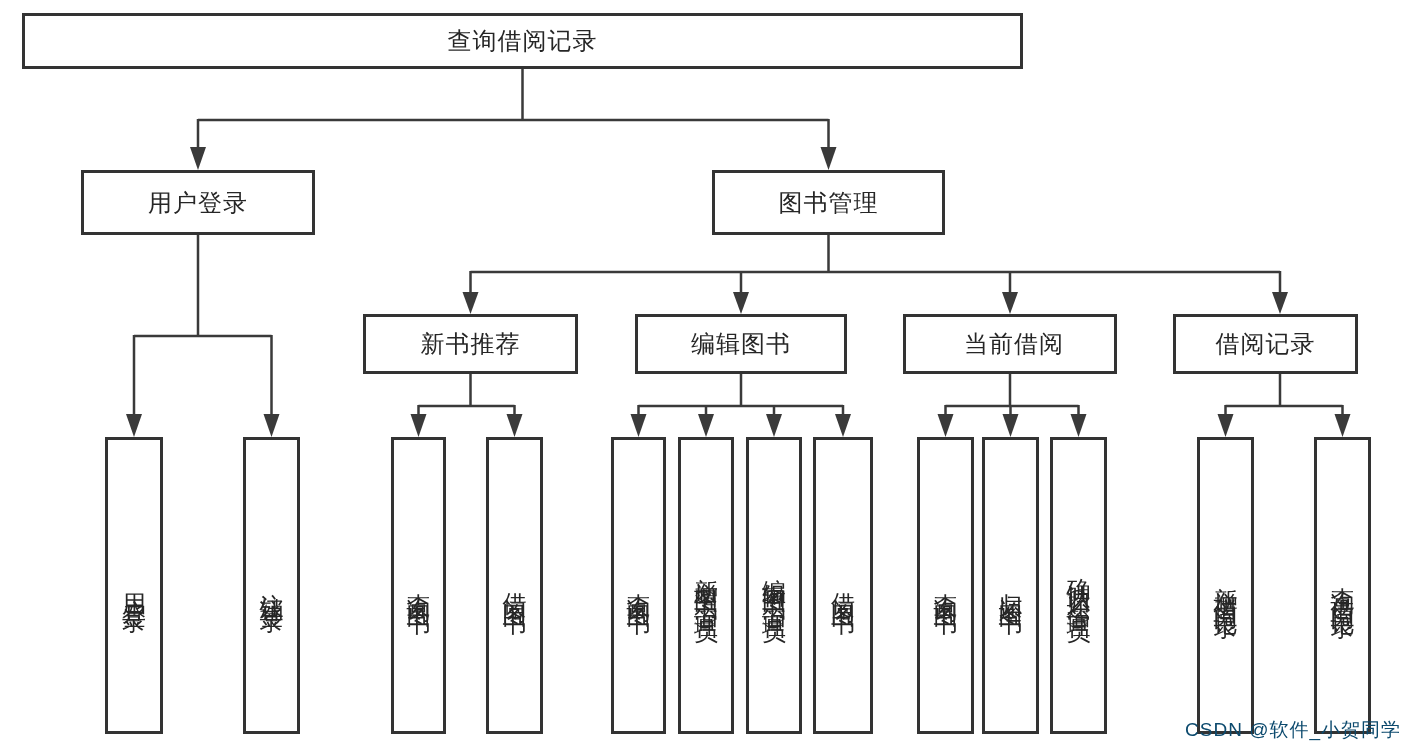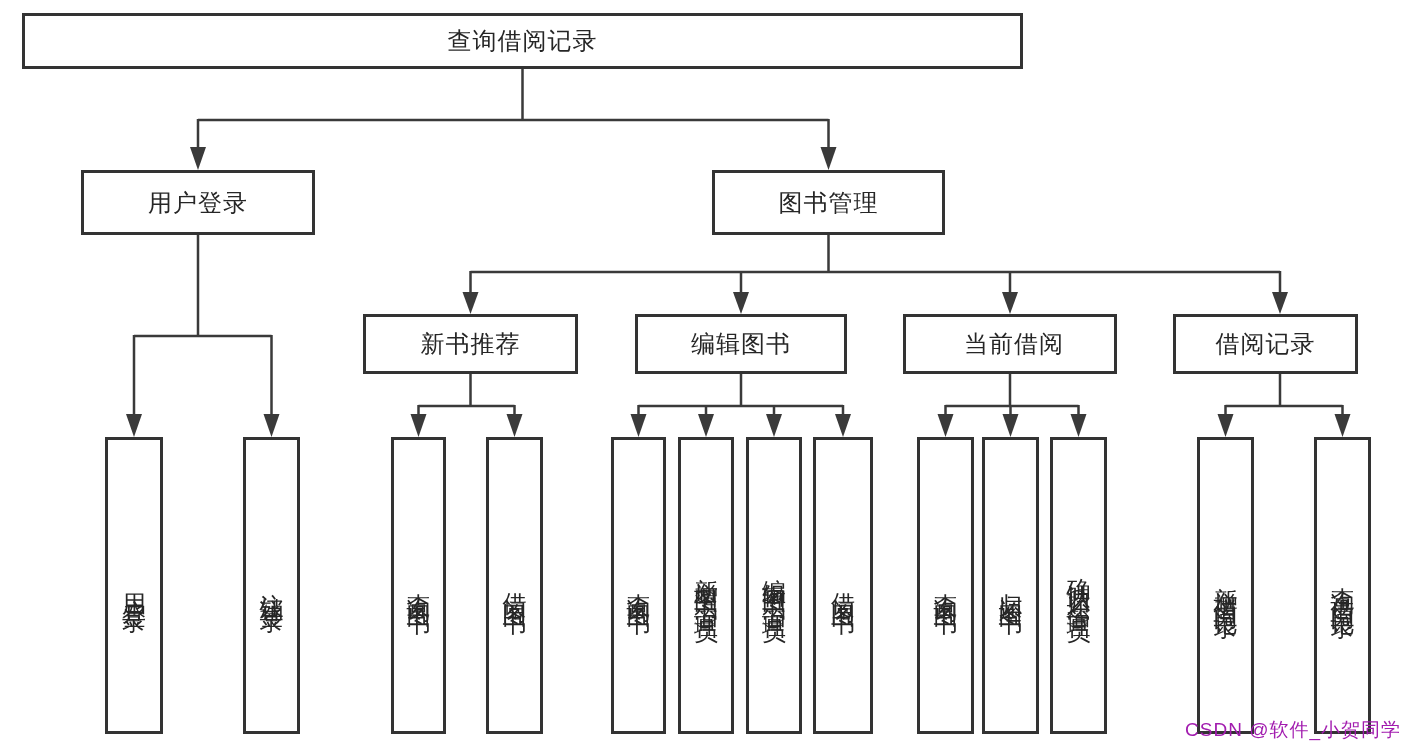--- a/index.html
+++ b/index.html
@@ -37,21 +37,21 @@
     font-size: 24px;
     letter-spacing: 6px;
     line-height: 1;
     white-space: nowrap;
   }
   .watermark {
     position: absolute;
     right: 4px;
     bottom: 4px;
     font-size: 19px;
-    color: #a21caf;
+    color: #0c4a6e;
     letter-spacing: 1px;
     z-index: 5;
     white-space: nowrap;
   }
 </style>
 </head>
 <body>
 
 <div class="stage">
 

